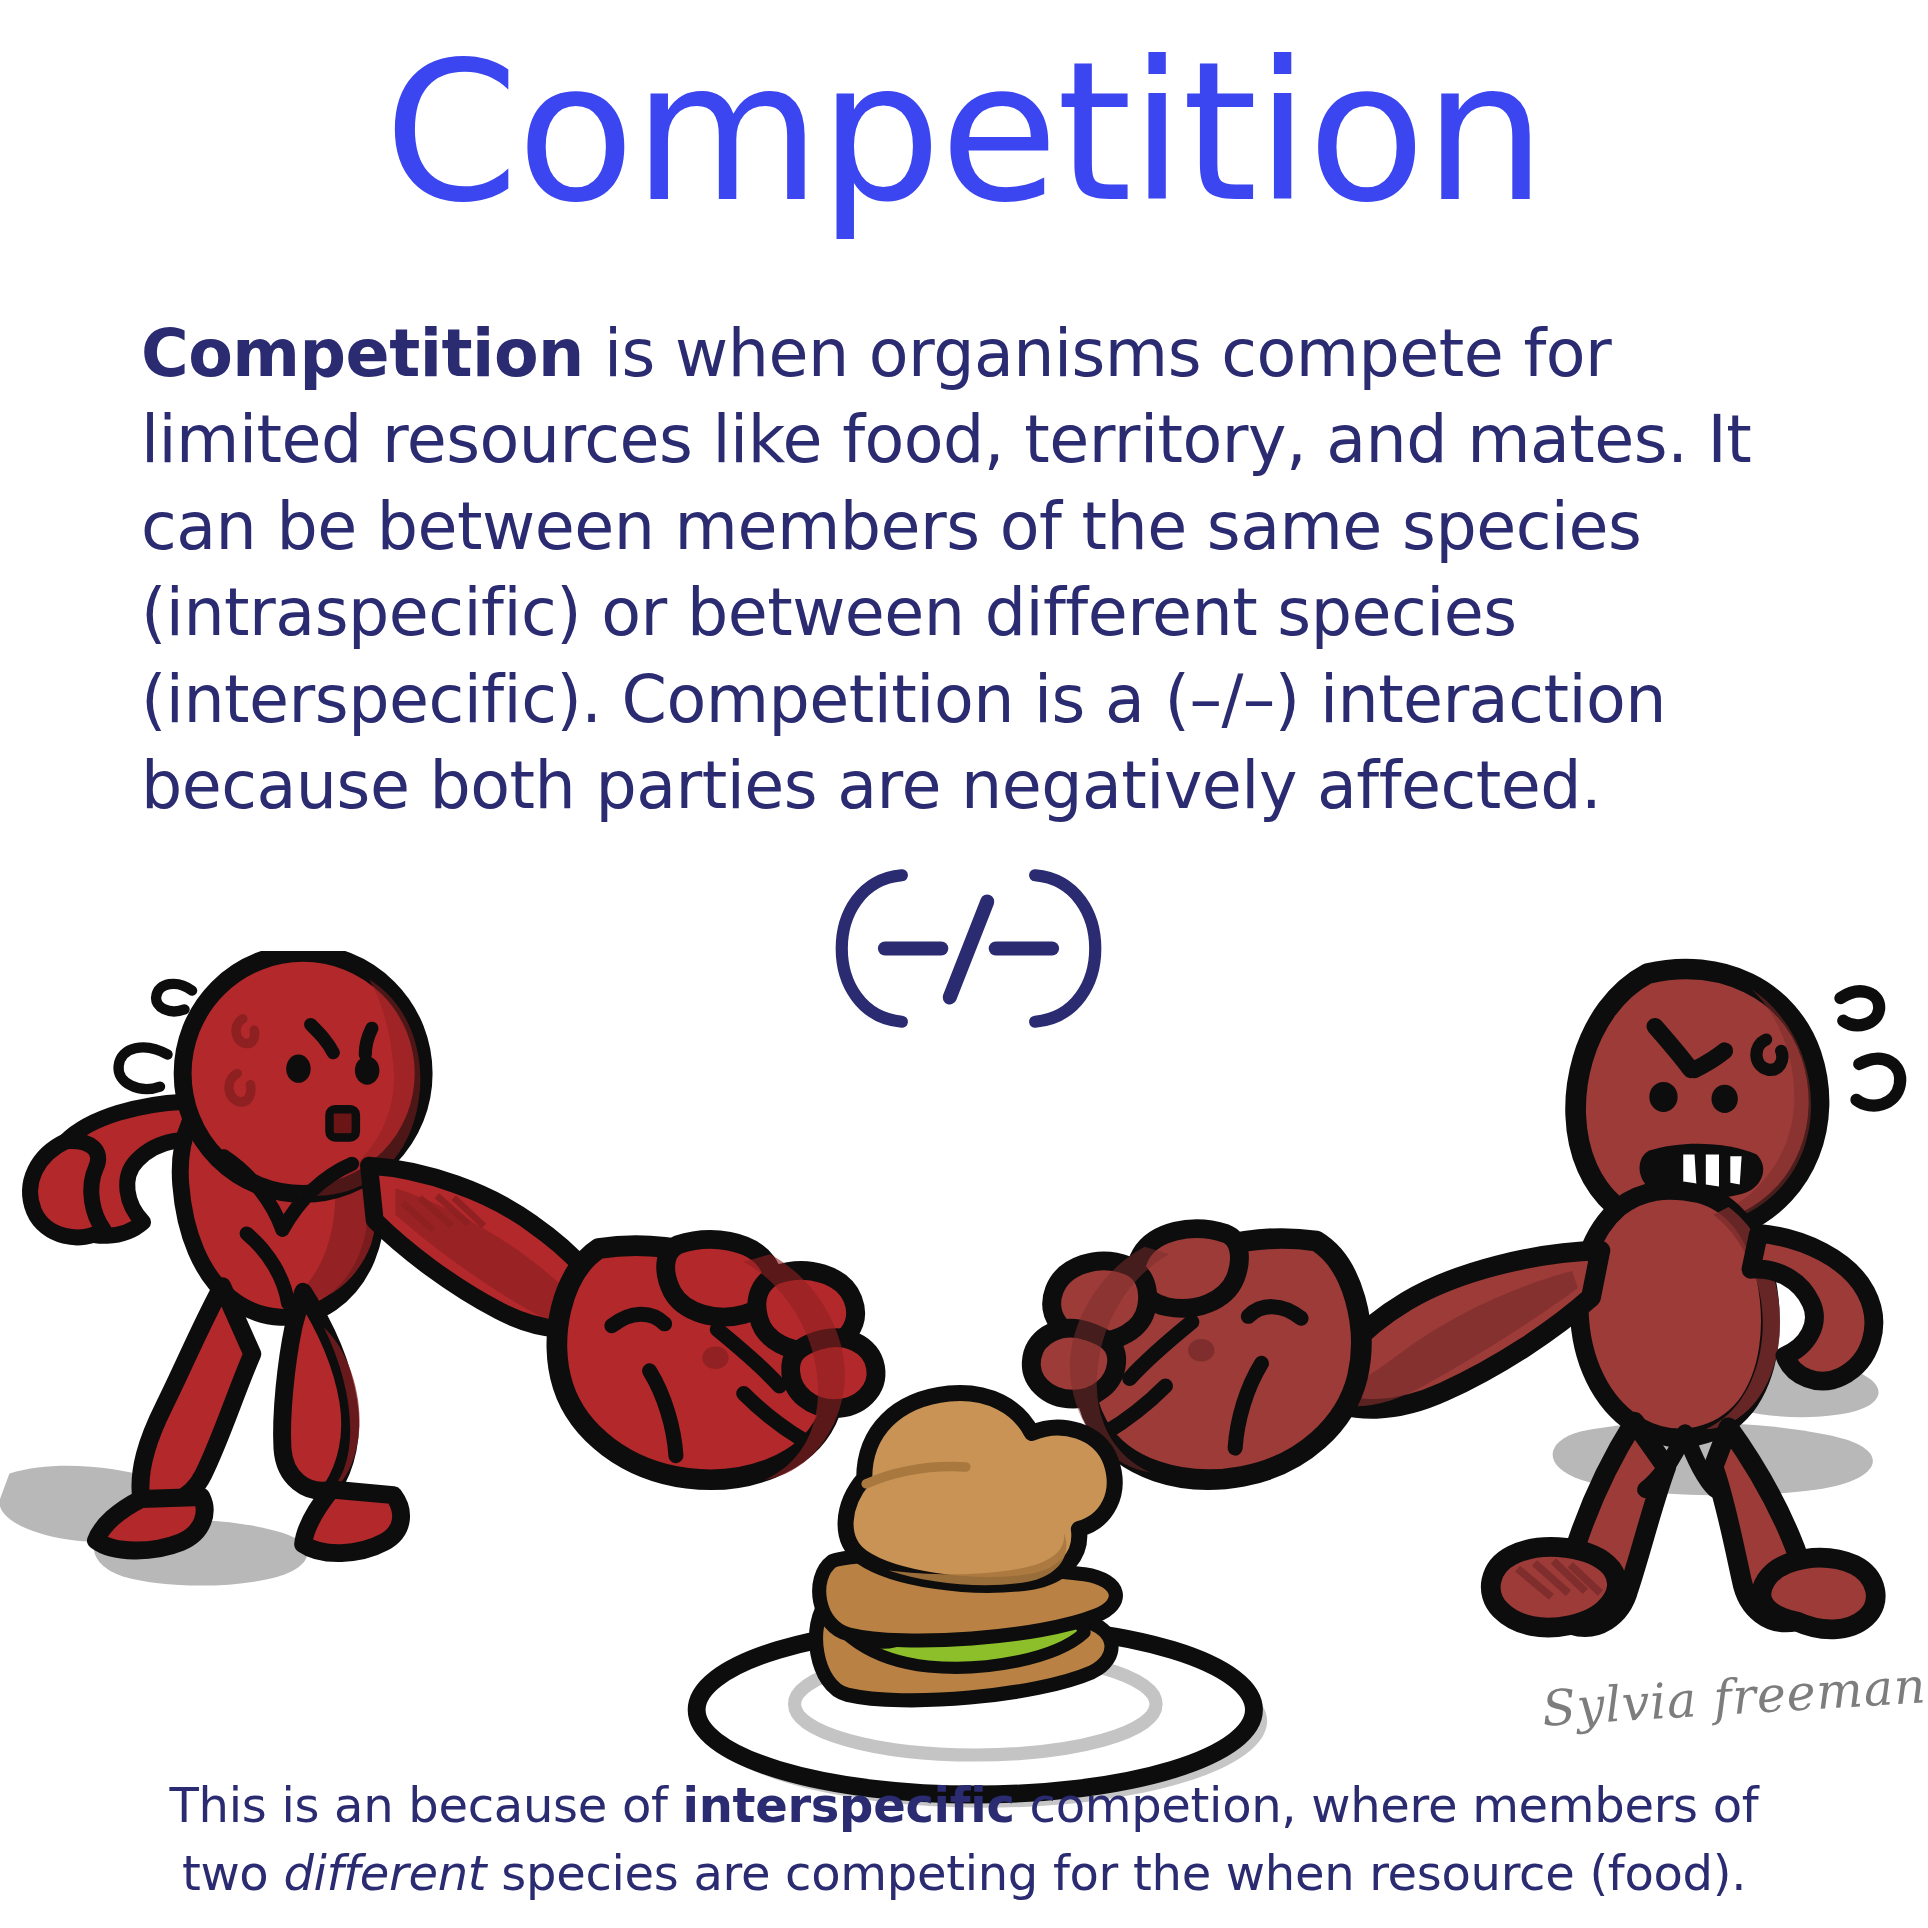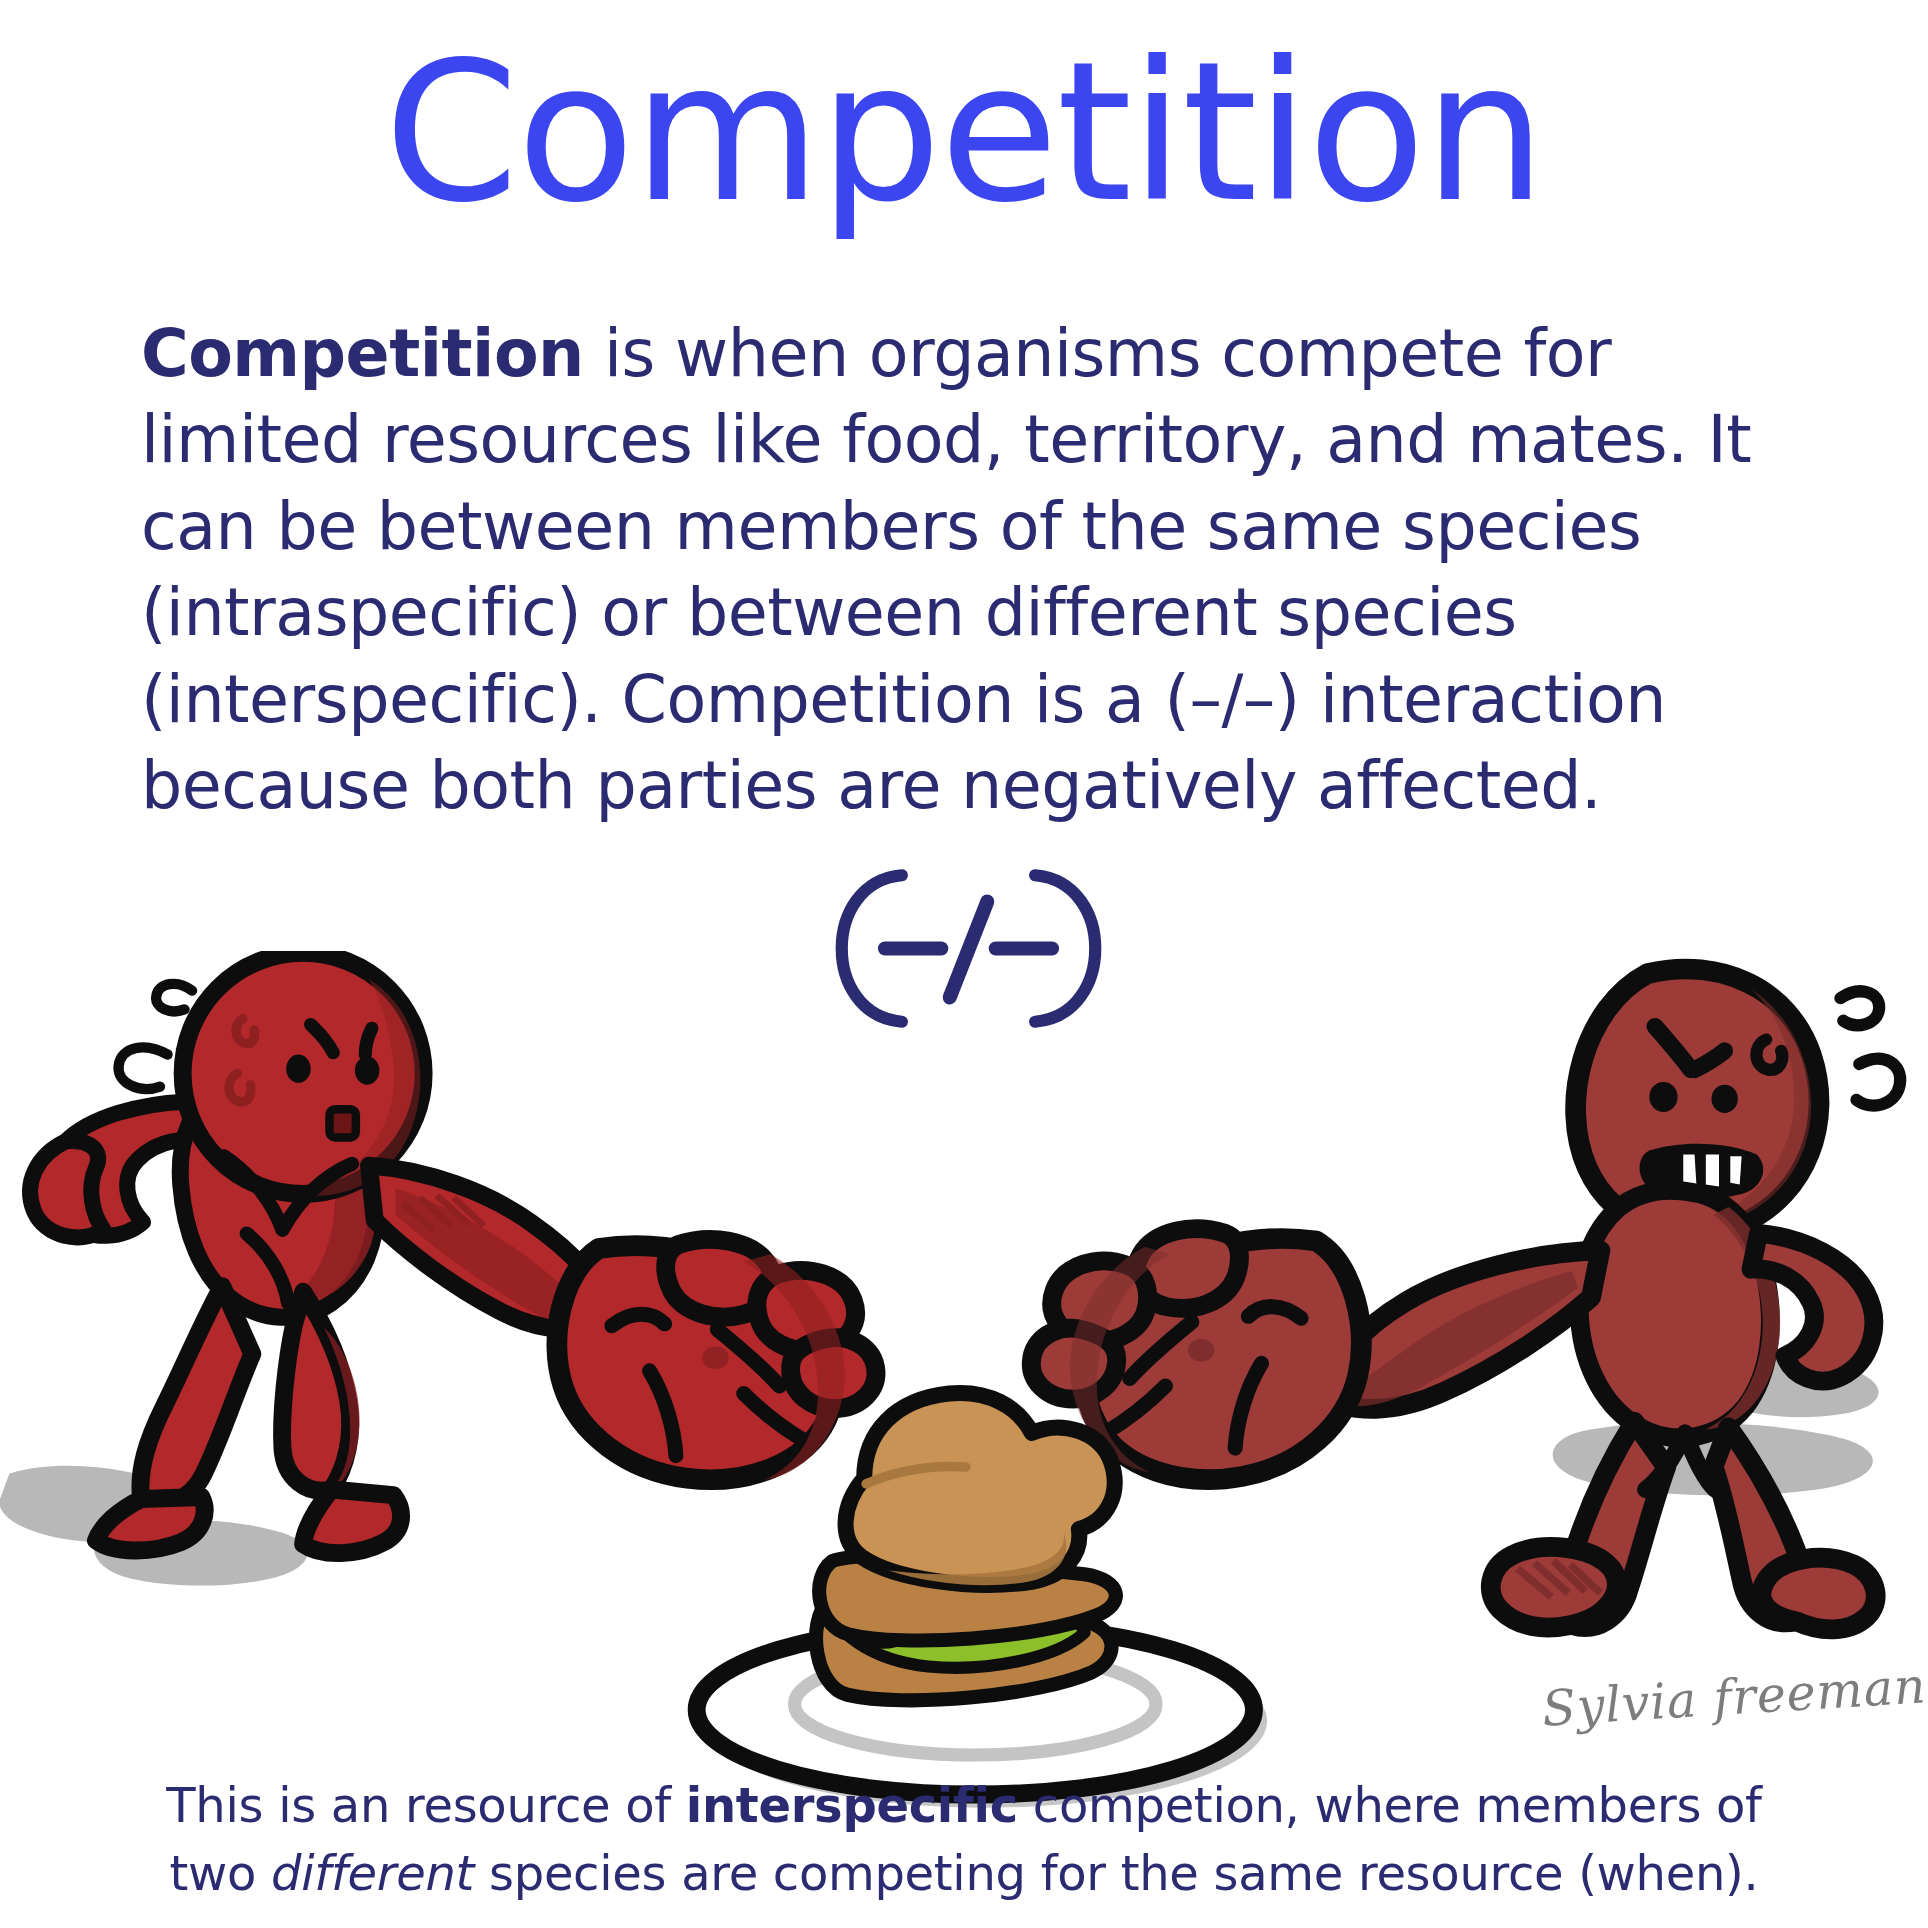--- a/index.html
+++ b/index.html
@@ -359,17 +359,17 @@
                  C992 664 1060 664 1100 652 C1124 644 1132 632 1130 618 Z" fill="#a9783e" opacity="0.9"></path>
         <path d="M920 566 C952 552 990 546 1026 548" fill="none" stroke="#a9783e" stroke-width="10" stroke-linecap="round"></path>
       </g>
 
     </svg>
   </div>
 
   <div id="signature">Sylvia freeman</div>
 
   <div id="caption">
-    <span>This is an resource of </span><b>interspecific</b><span> competion, where members of two </span><i>different</i><span> species are competing for the same resource (when).</span>
+    <span>This is an because of </span><b>interspecific</b><span> competion, where members of two </span><i>different</i><span> species are competing for the when resource (food).</span>
   </div>
 
 </div>
 
 
 </body></html>

